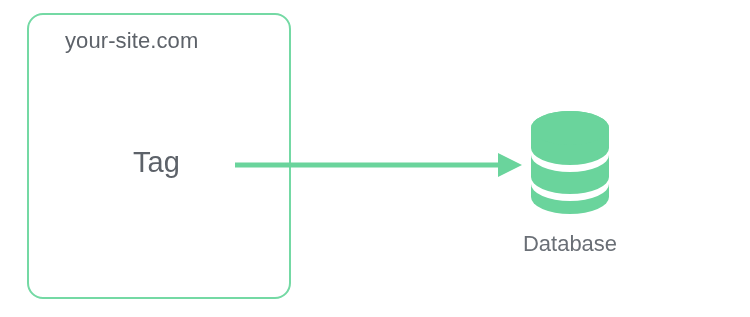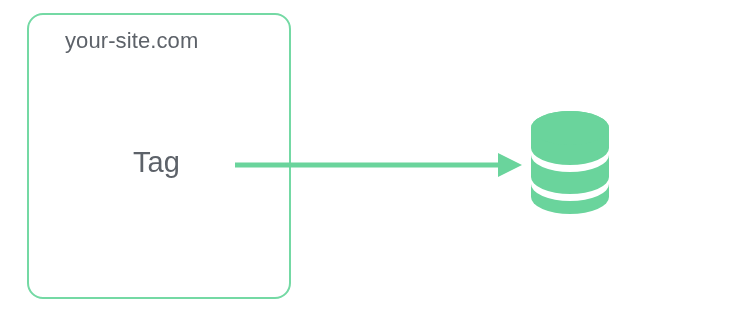--- a/index.html
+++ b/index.html
@@ -95,14 +95,15 @@
       <path d="M531,128 a39,17 0 0 1 78,0 L609,197 a39,17 0 0 1 -78,0 Z" fill="#6ad49c"></path>
 
       <ellipse cx="570" cy="128" rx="39" ry="17" fill="#6ad49c"></ellipse>
 
       <path d="M531,148 a39,17 0 0 0 78,0 l0,7 a39,17 0 0 1 -78,0 Z" fill="#ffffff"></path>
 
       <path d="M531,177 a39,17 0 0 0 78,0 l0,7 a39,17 0 0 1 -78,0 Z" fill="#ffffff"></path>
     </g>
   </svg>
 
+  <div class="db-label">Database</div>
 
 </div>
 
 </body></html>

